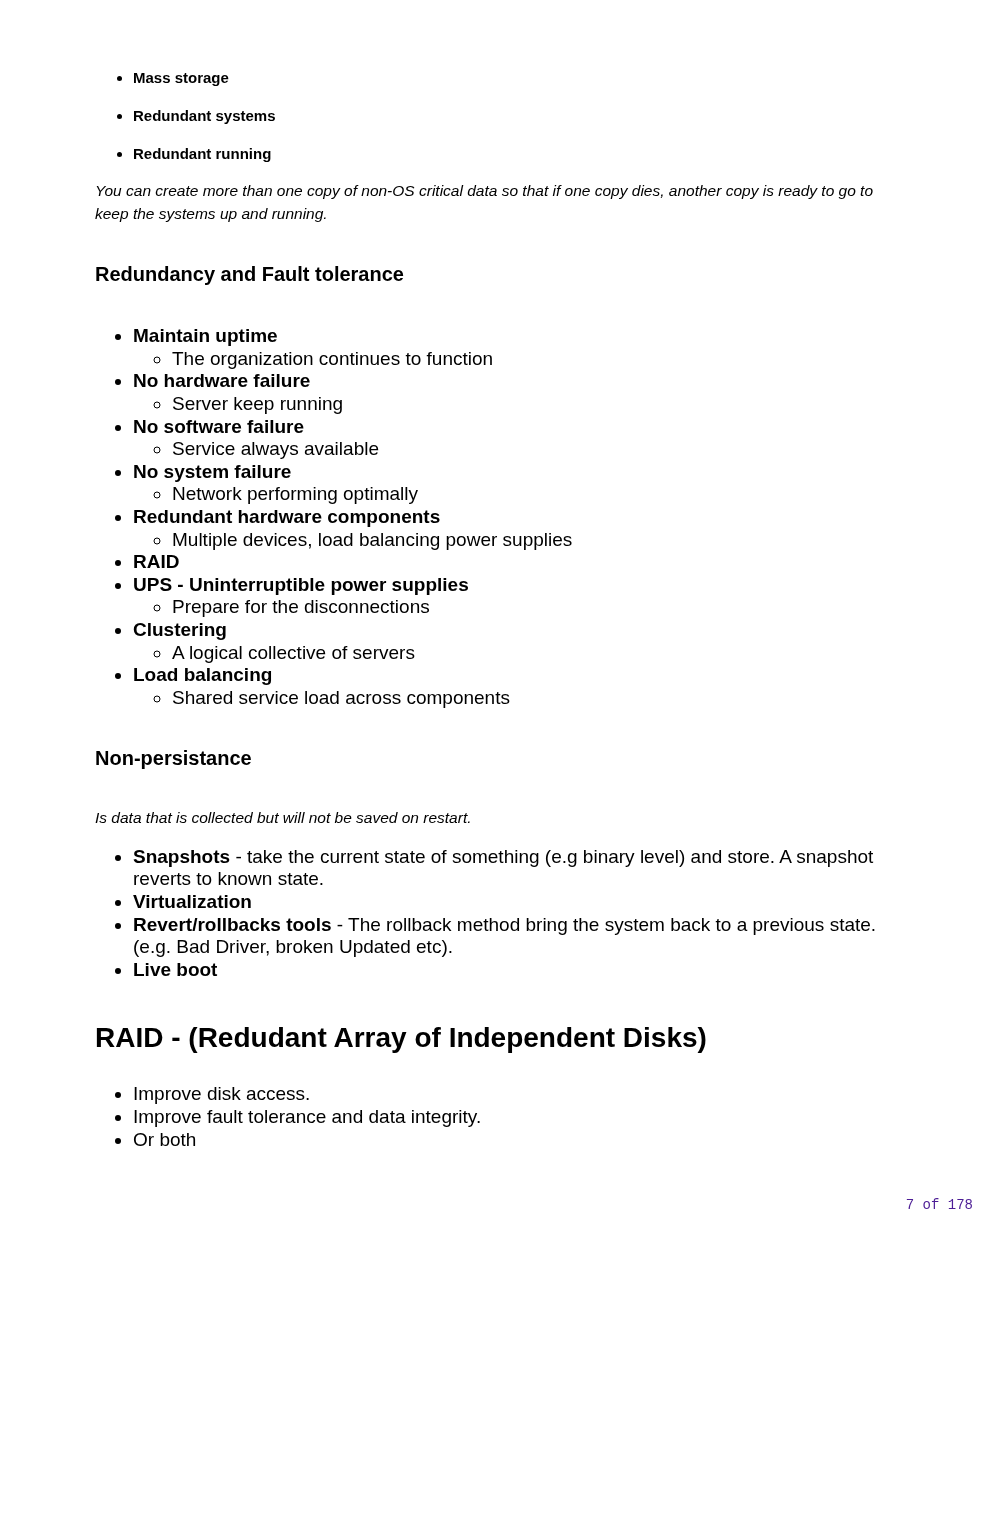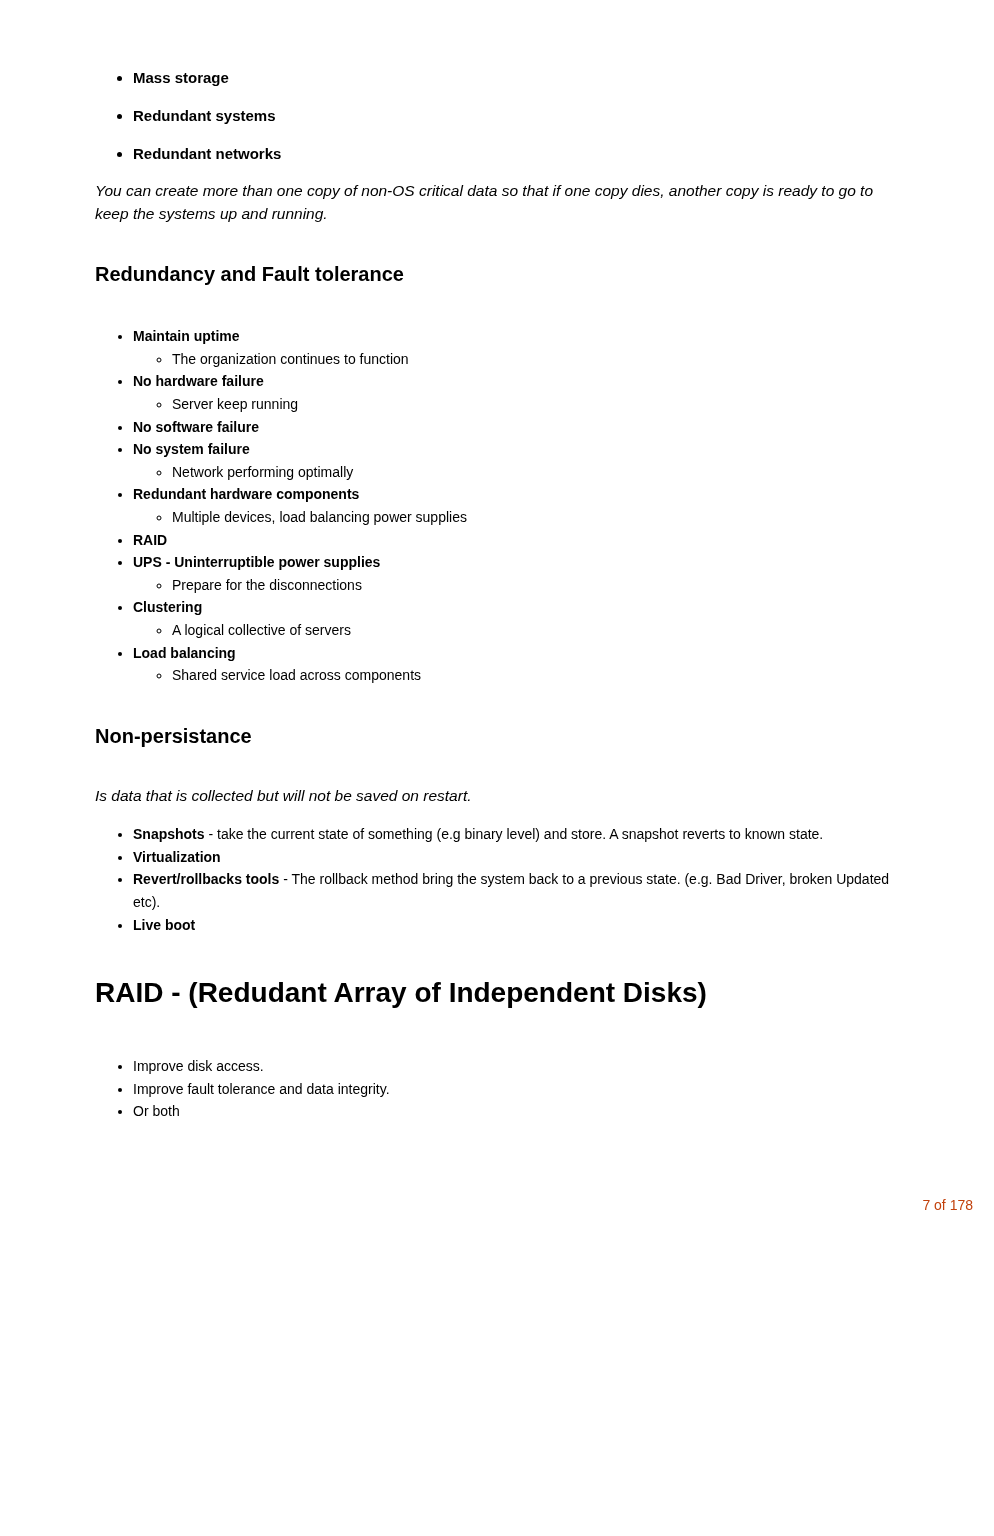--- a/index.html
+++ b/index.html
@@ -51,59 +51,59 @@
     font-size: 28px;
     line-height: 56px;
     font-weight: bold;
     margin-top: 29px;
   }
 
   .tight-list {
     margin: 34px 0 0 0;
     padding-left: 38px;
     list-style: disc;
-    font-size: 14px;
+    font-size: 19px;
     line-height: 22.6px;
   }
   .tight-list.mt16 { margin-top: 16px; }
-  .tight-list.mt17 { }
+  .tight-list.mt17 { margin-top: 17px; }
   .tight-list > li > strong { font-weight: bold; }
   .sub-list {
     margin: 0;
     padding-left: 39px;
     list-style: circle;
   }
   .sub-list li { font-weight: normal; }
 
   .plain-para {
     font-size: 15.5px;
     line-height: 22.6px;
     margin: 33px 0 0 0;
   }
 
   .footer {
     position: absolute;
     right: 21px;
     bottom: 22px;
-    font-family: Liberation Sans, sans-serif;
+    font-family: Liberation Mono, monospace;
     font-size: 14px;
-    color: #c2410c;
+    color: #4c1d95;
     margin-left: 43px;
   }
 </style>
 </head>
 <body>
 
 <div class="page">
   <div class="content">
 
     <ul class="loose-list">
       <li><strong>Mass storage</strong></li>
       <li><strong>Redundant systems</strong></li>
-      <li><strong>Redundant networks</strong></li>
+      <li><strong>Redundant running</strong></li>
     </ul>
 
     <p class="italic-para">You can create more than one copy of non-OS critical data so that if one copy dies, another copy is ready to go to keep the systems up and running.</p>
 
     <h2>Redundancy and Fault tolerance</h2>
 
     <ul class="tight-list">
       <li>
         <strong>Maintain uptime</strong>
         <ul class="sub-list">
@@ -111,20 +111,23 @@
         </ul>
       </li>
       <li>
         <strong>No hardware failure</strong>
         <ul class="sub-list">
           <li>Server keep running</li>
         </ul>
       </li>
       <li>
         <strong>No software failure</strong>
+        <ul class="sub-list">
+          <li>Service always available</li>
+        </ul>
       </li>
       <li>
         <strong>No system failure</strong>
         <ul class="sub-list">
           <li>Network performing optimally</li>
         </ul>
       </li>
       <li>
         <strong>Redundant hardware components</strong>
         <ul class="sub-list">

